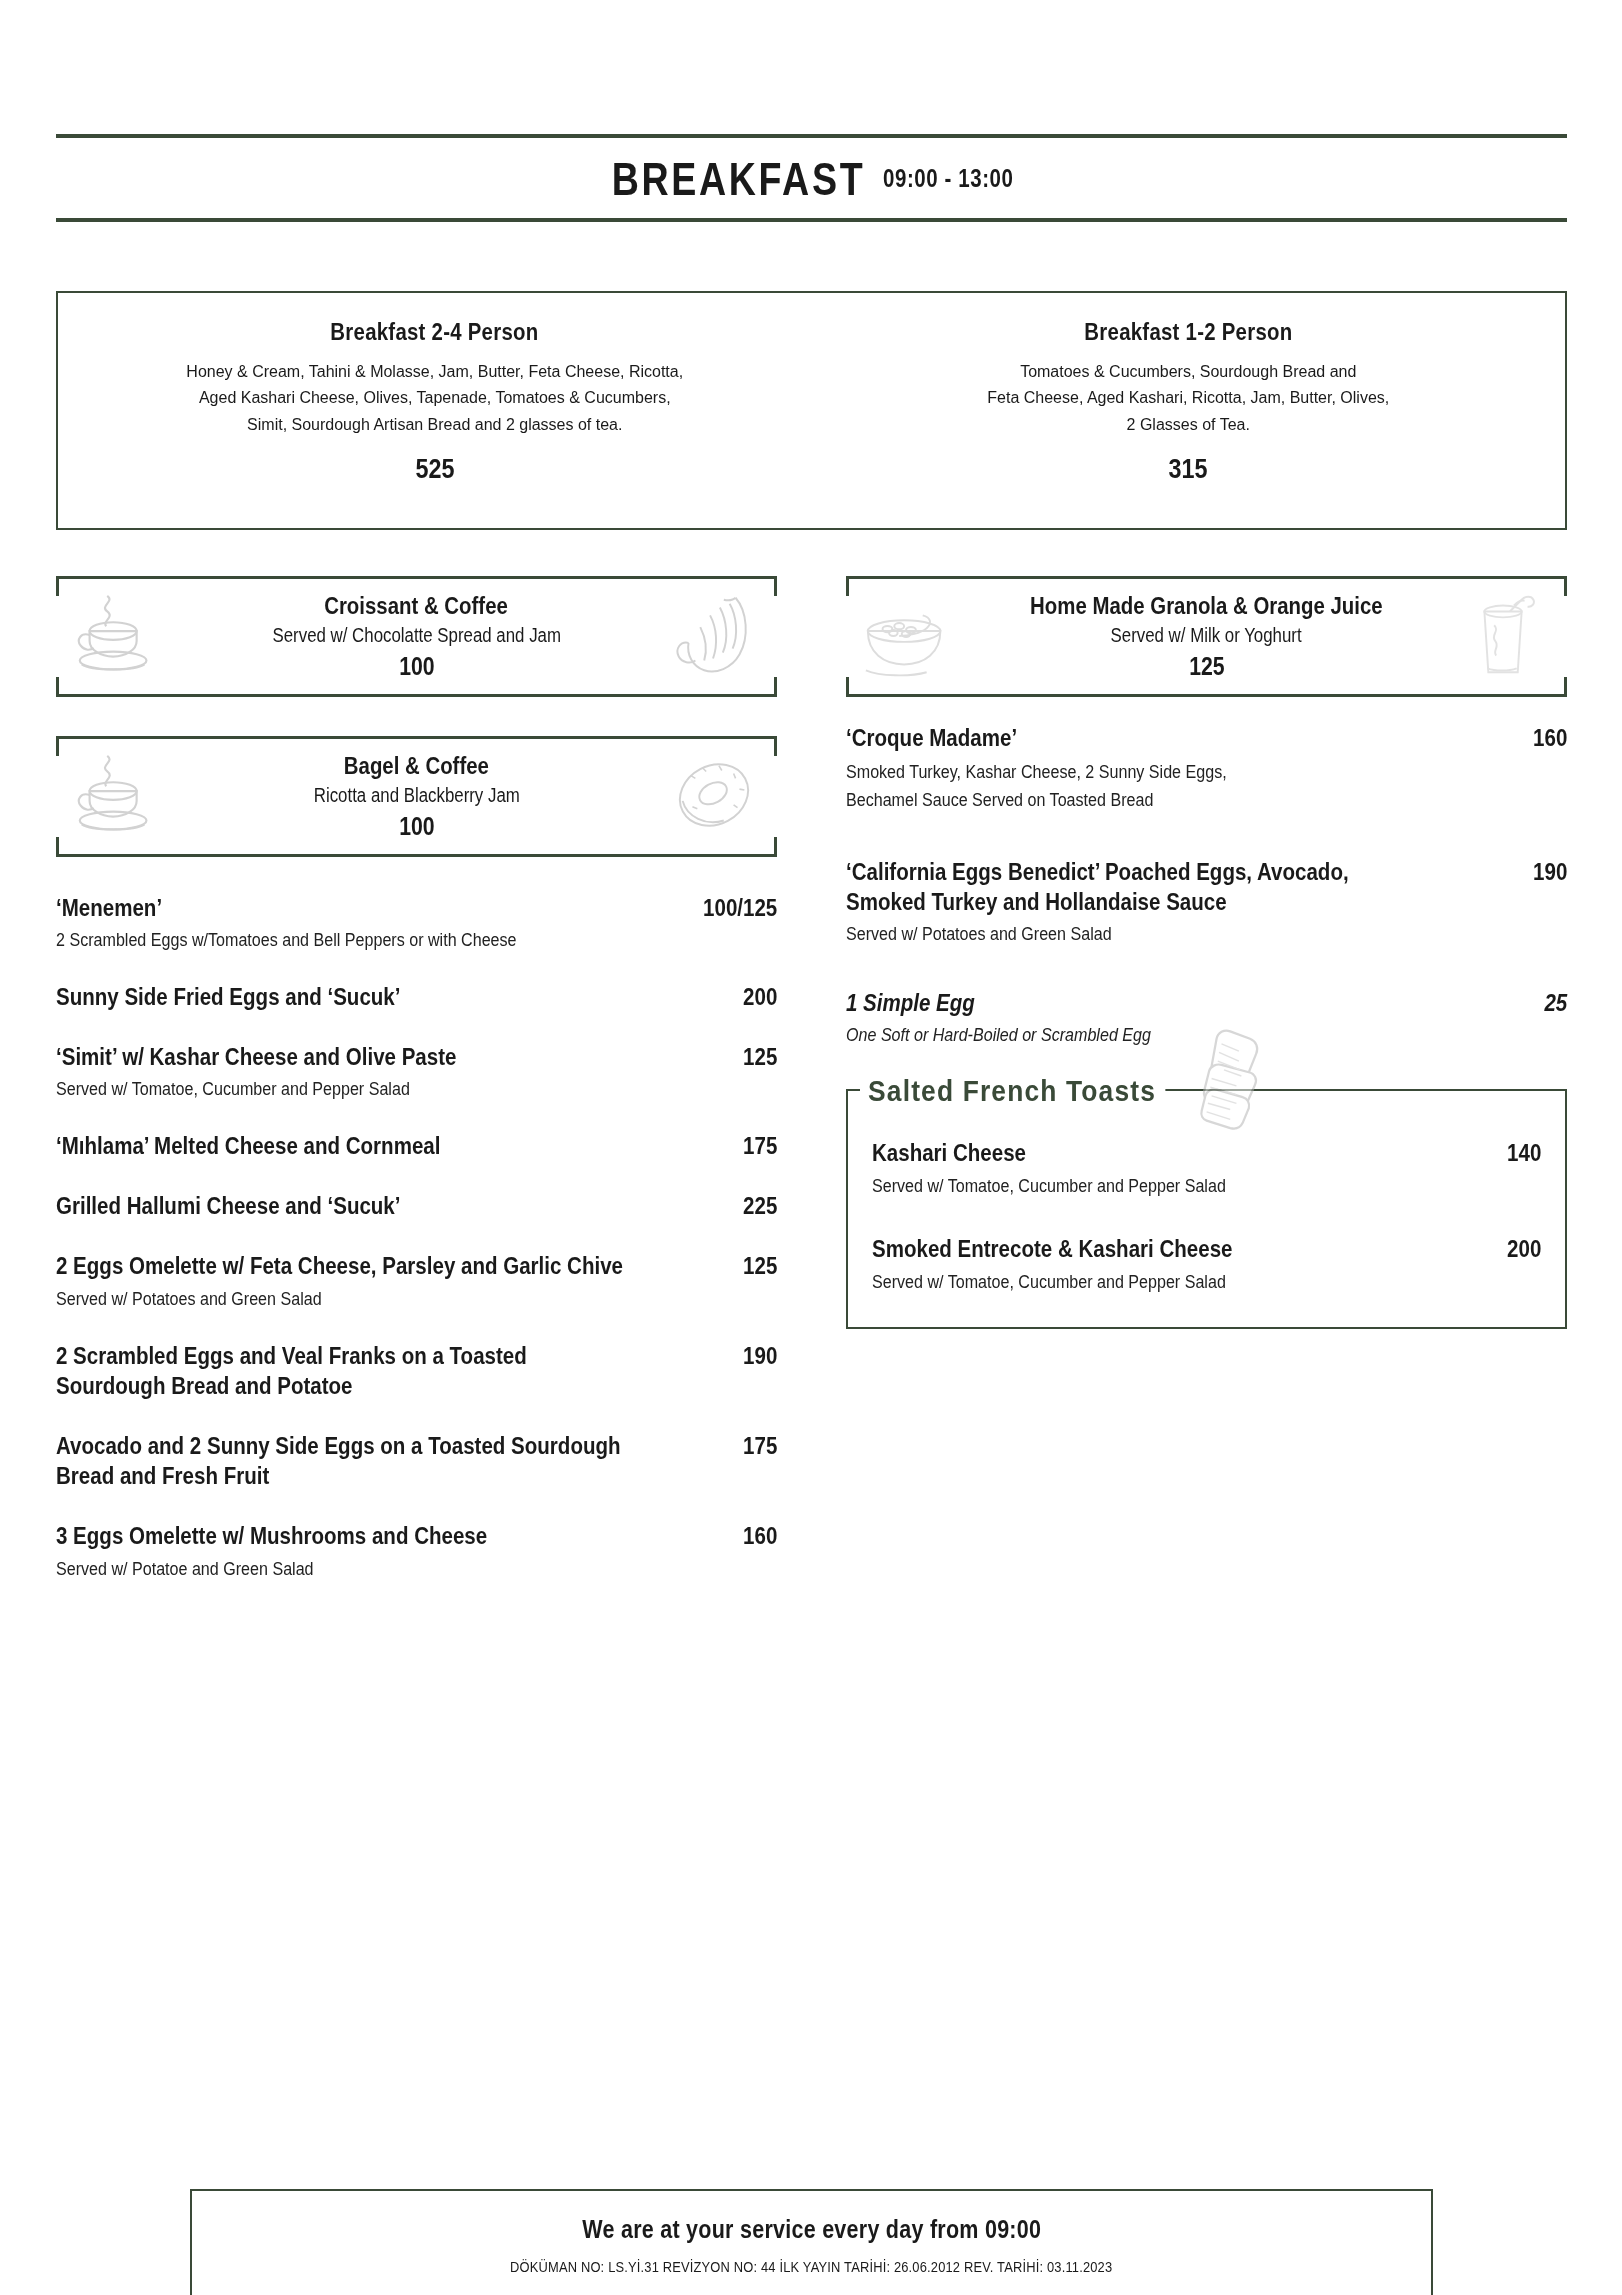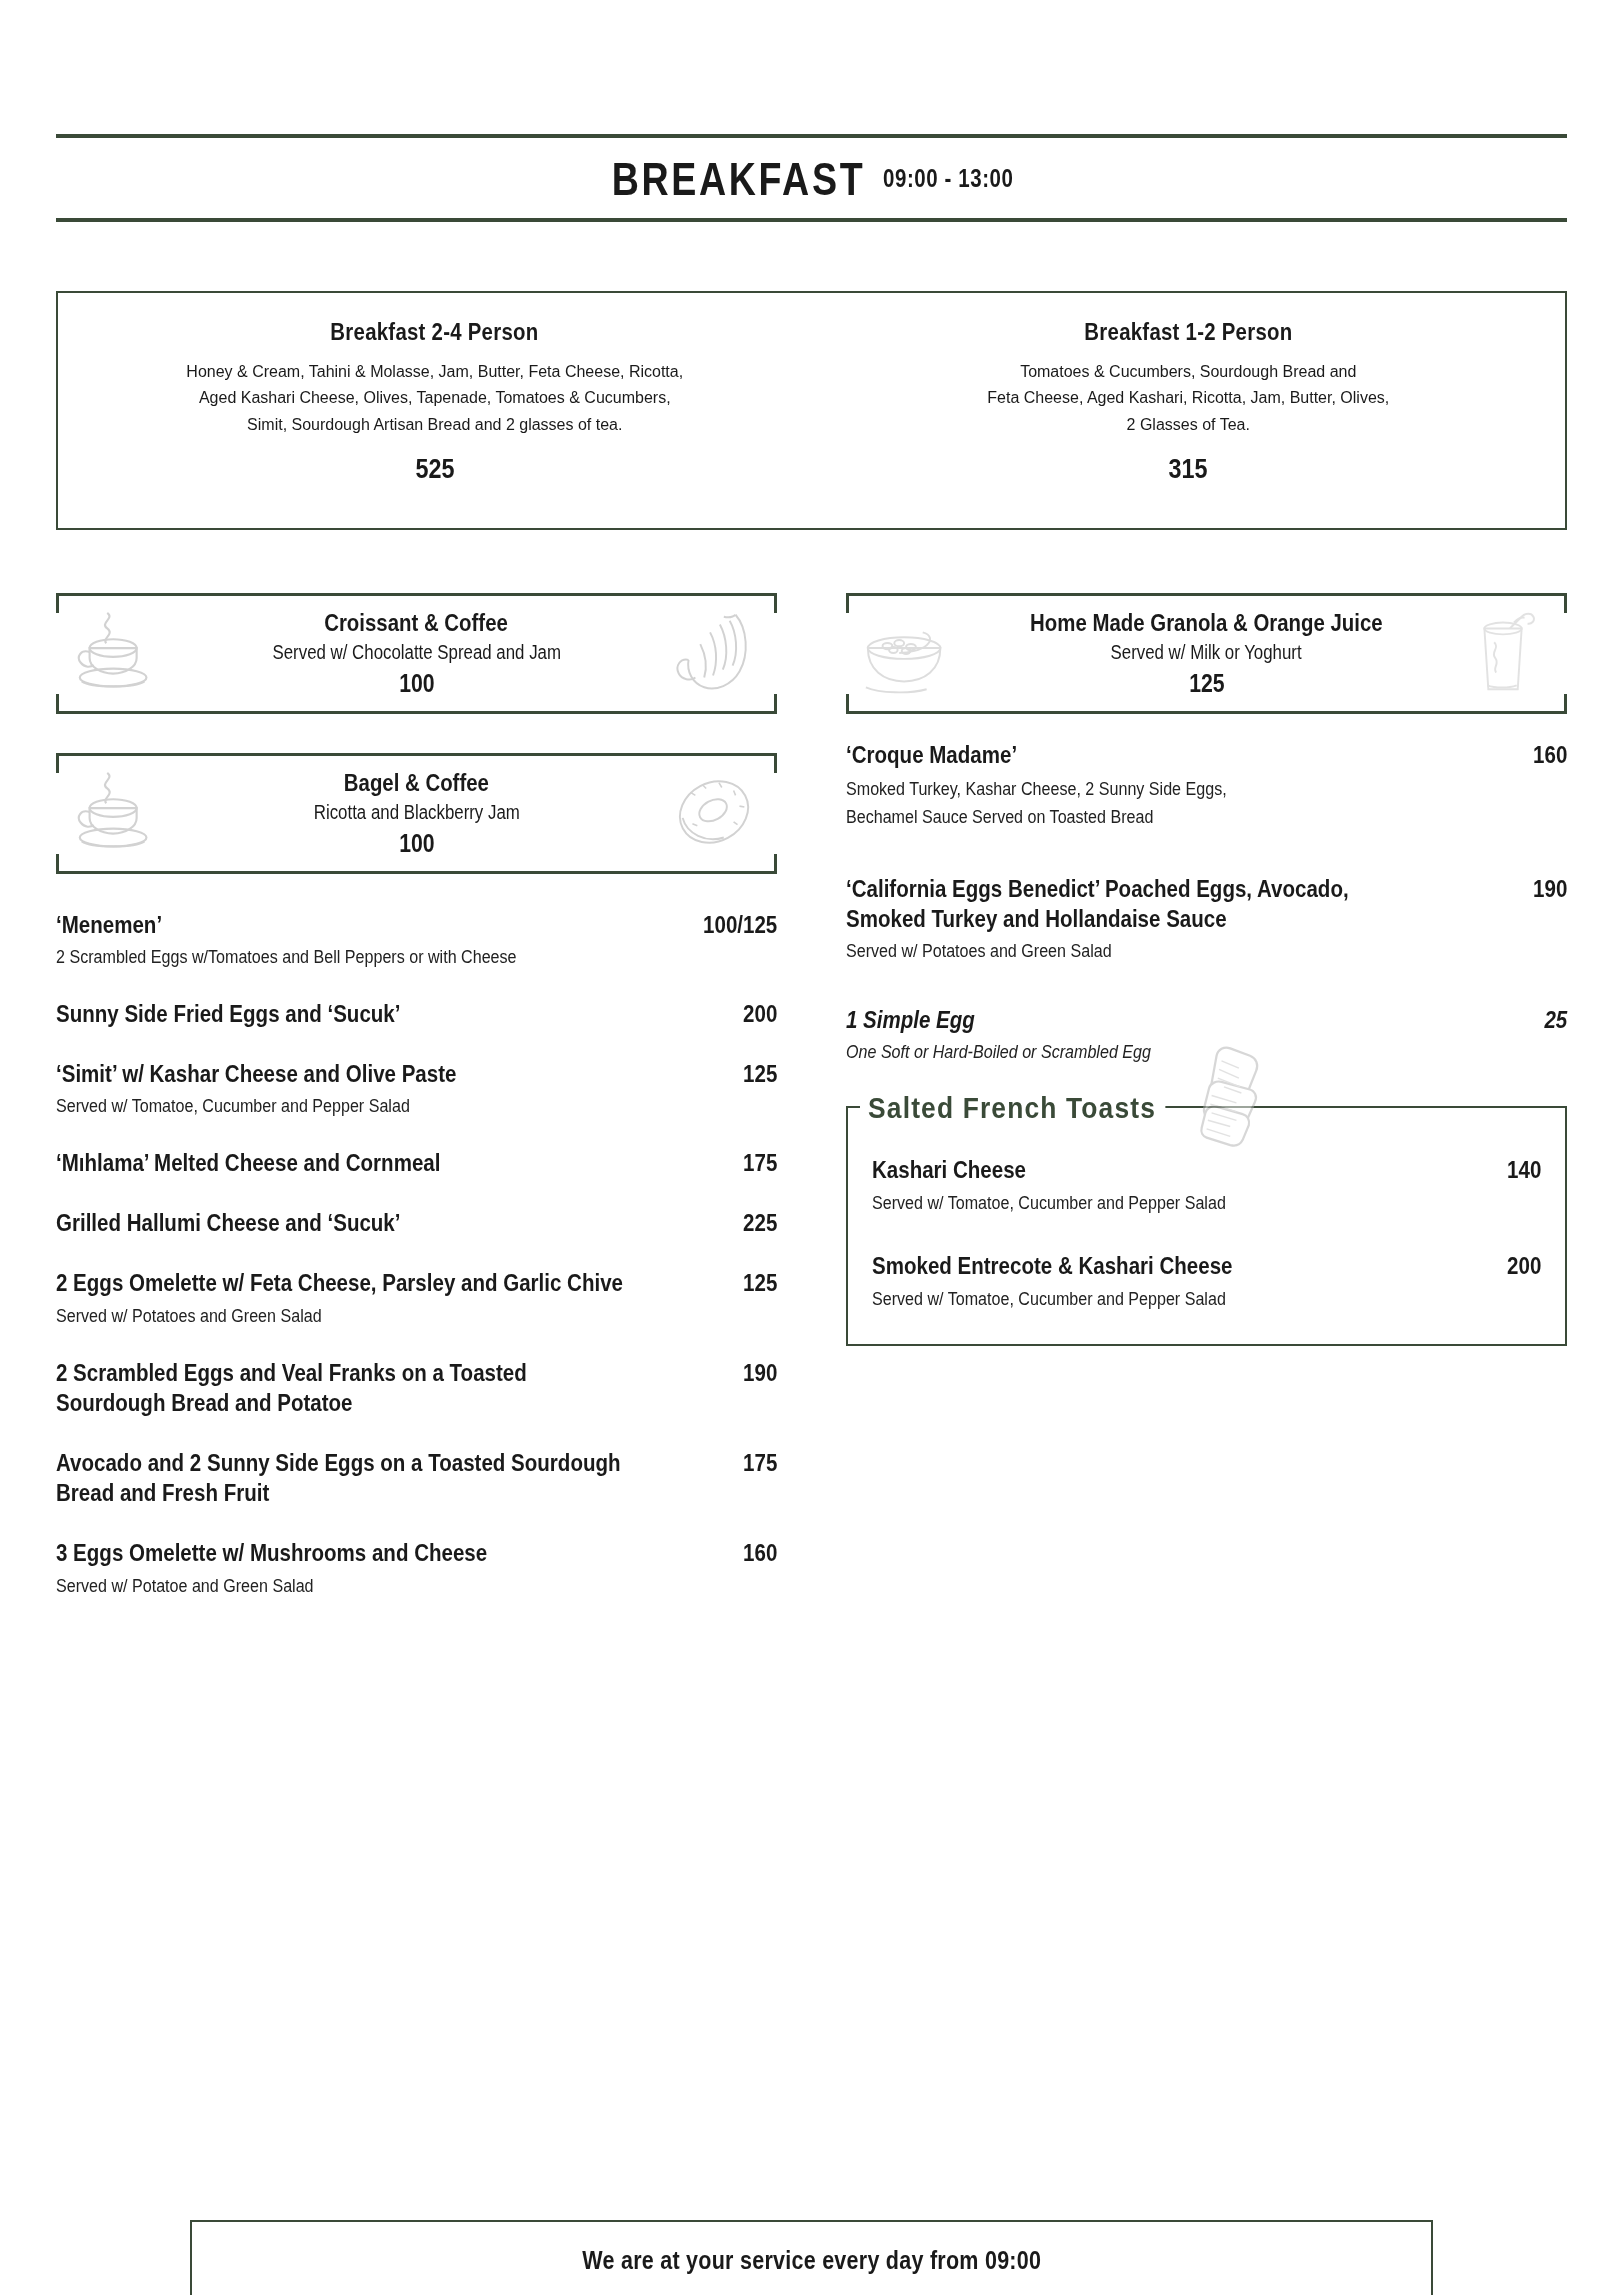--- a/index.html
+++ b/index.html
@@ -76,21 +76,21 @@
     font-size:27.5px;
     font-weight:700;
     transform:scaleX(.85);
     display:inline-block;
     margin-top:14.4px;
   }
 
   
   .columns{
     display:flex;
-    margin-top:63px;
+    margin-top:46px;
     gap:69px;
   }
   .col{flex:1 1 0;min-width:0;}
 
   
   .combo{
     position:relative;
     border-top:3.3px solid #3a4a38;
     border-bottom:3.3px solid #3a4a38;
     height:115px;
@@ -484,16 +484,17 @@
           <div class="item-desc">Served w/ Tomatoe, Cucumber and Pepper Salad</div>
         </div>
 
       </div>
 
     </div>
   </div>
 
   <div class="footer">
     <div><span class="footer-title">We are at your service every day from 09:00</span></div>
+    <div><span class="footer-doc">DÖKÜMAN NO: LS.Yİ.31 REVİZYON NO: 44  İLK YAYIN TARİHİ: 26.06.2012 REV. TARİHİ: 03.11.2023</span></div>
   </div>
 
 </div>
 
 
 </body></html>

